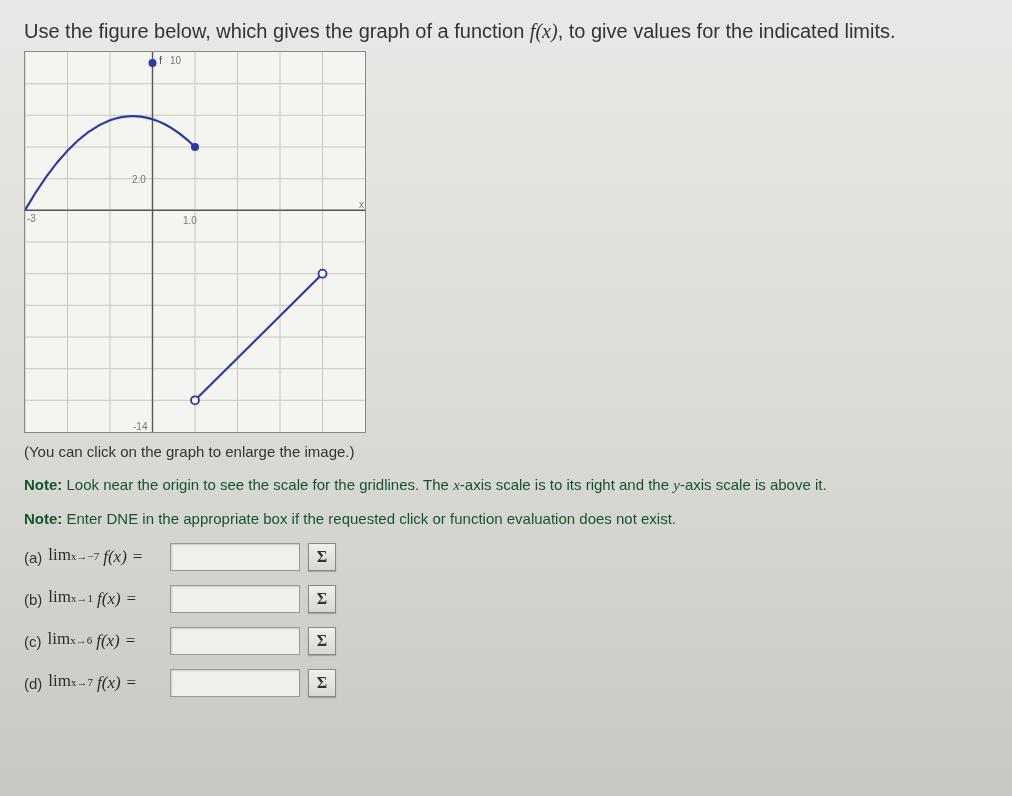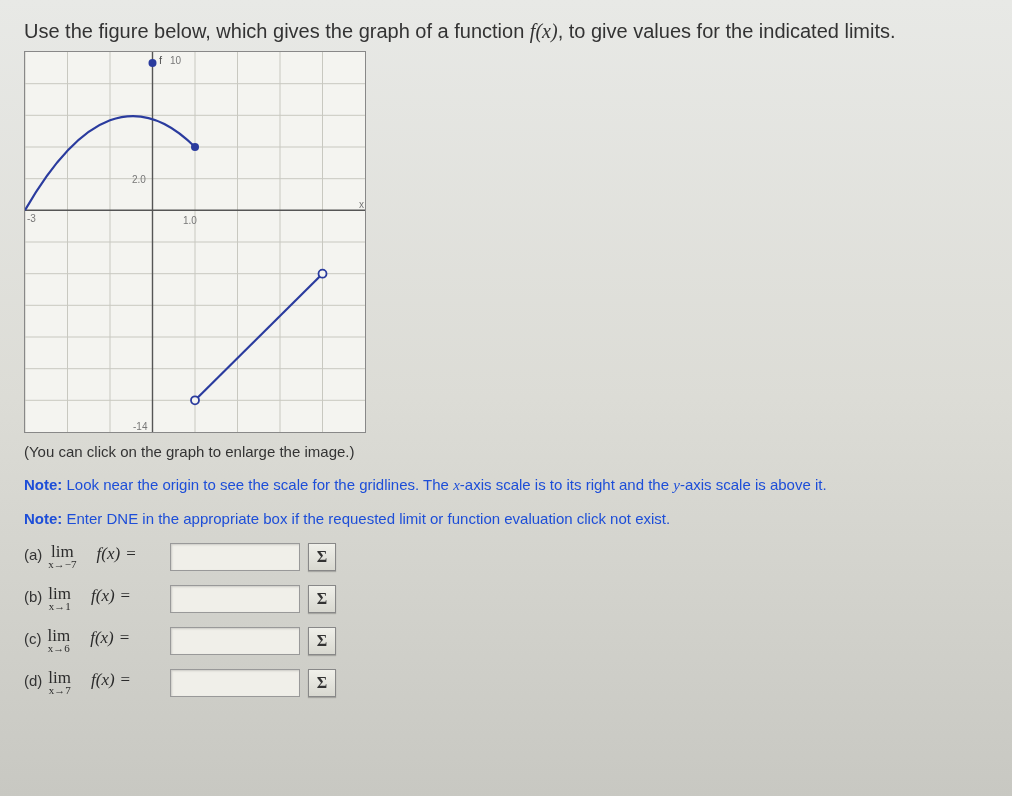--- a/index.html
+++ b/index.html
@@ -35,21 +35,21 @@
   }
   .graph-box svg { position: absolute; top: 0; left: 0; }
   .click-note {
     color: #333;
     margin: 10px 0 16px 0;
     font-size: 15px;
   }
   .note-line {
     margin: 10px 0 16px 0;
     font-size: 15px;
-    color: #1d4ed8;
+    color: #14532d;
   }
   .note-line b { font-weight: bold; }
   .qrow {
     display: flex;
     align-items: center;
     margin: 14px 0;
   }
   .limit-expr {
     display: inline-flex;
     align-items: flex-start;
@@ -59,24 +59,24 @@
   }
   .part-label {
     font-family: Arial, sans-serif;
     font-size: 15px;
     margin-right: 6px;
     color: #333;
     padding-top: 2px;
   }
   .lim-stack {
     display: inline-flex;
-    flex-direction: column;
-    align-items: center;
+    flex-direction: row;
+    align-items: flex-end;
     line-height: 0.9;
-    margin-right: 20px;
+    margin-right: 4px;
   }
   .lim-top { font-size: 17px; }
   .lim-bot { font-size: 11px; letter-spacing: 0; }
   .fx { font-size: 17px; font-style: italic; }
   .eq { font-size: 17px; font-style: normal; margin: 0 6px; }
   .answer-input {
     width: 130px;
     height: 28px;
     border: 1px solid #999;
     background: #f0efe9;
@@ -160,21 +160,21 @@
   </svg>
 </div>
 
 <div class="click-note">(You can click on the graph to enlarge the image.)</div>
 
 <div class="note-line">
   <b>Note:</b><span> Look near the origin to see the scale for the gridlines. The </span><span class="math">x</span><span>-axis scale is to its right and the </span><span class="math">y</span><span>-axis scale is above it.</span>
 </div>
 
 <div class="note-line">
-  <b>Note:</b><span> Enter DNE in the appropriate box if the requested limit or function evaluation click not exist.</span>
+  <b>Note:</b><span> Enter DNE in the appropriate box if the requested click or function evaluation does not exist.</span>
 </div>
 
 <div class="qrow">
   <span class="limit-expr">
     <span class="part-label">(a)</span>
     <span class="lim-stack">
       <span class="lim-top">lim</span>
       <span class="lim-bot">x→−7</span>
     </span>
     <span class="fx">f(x)</span>

